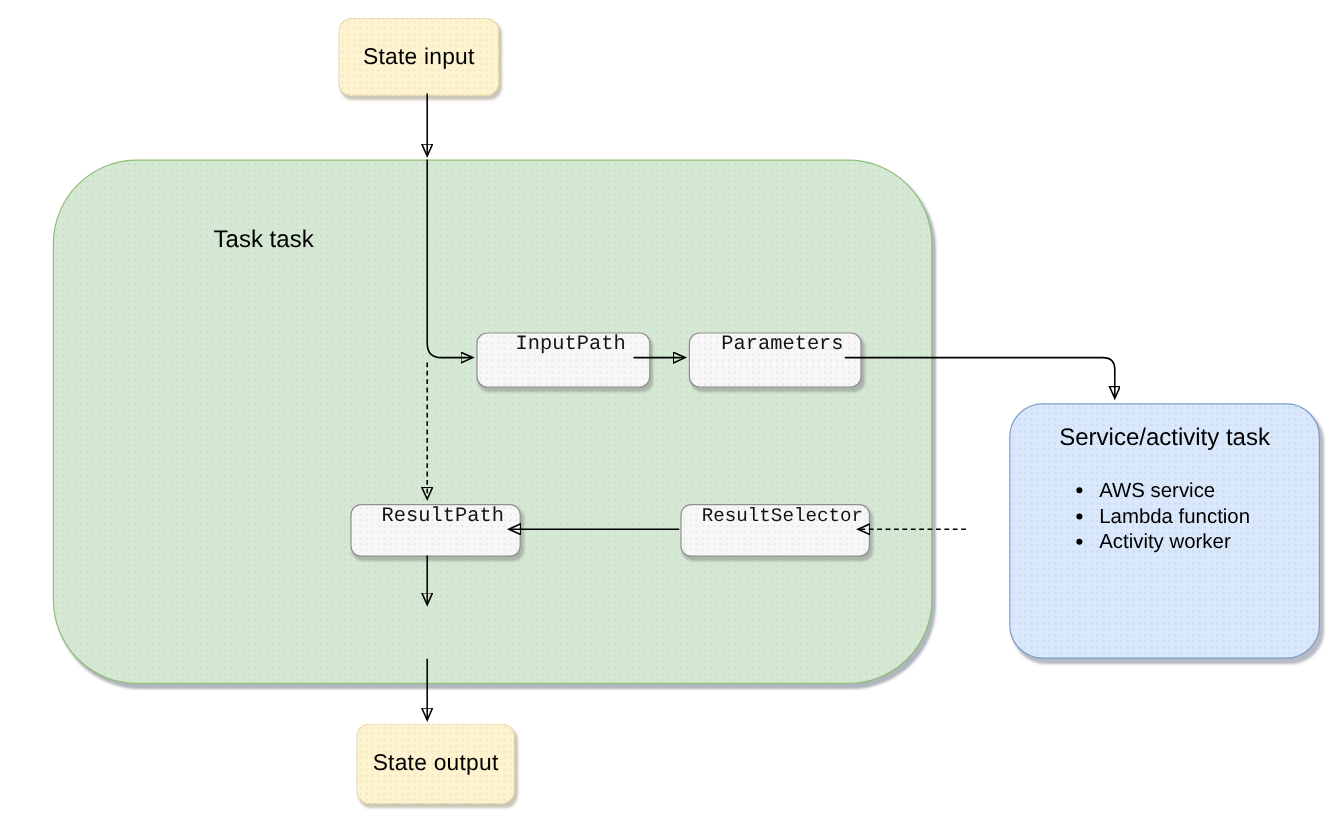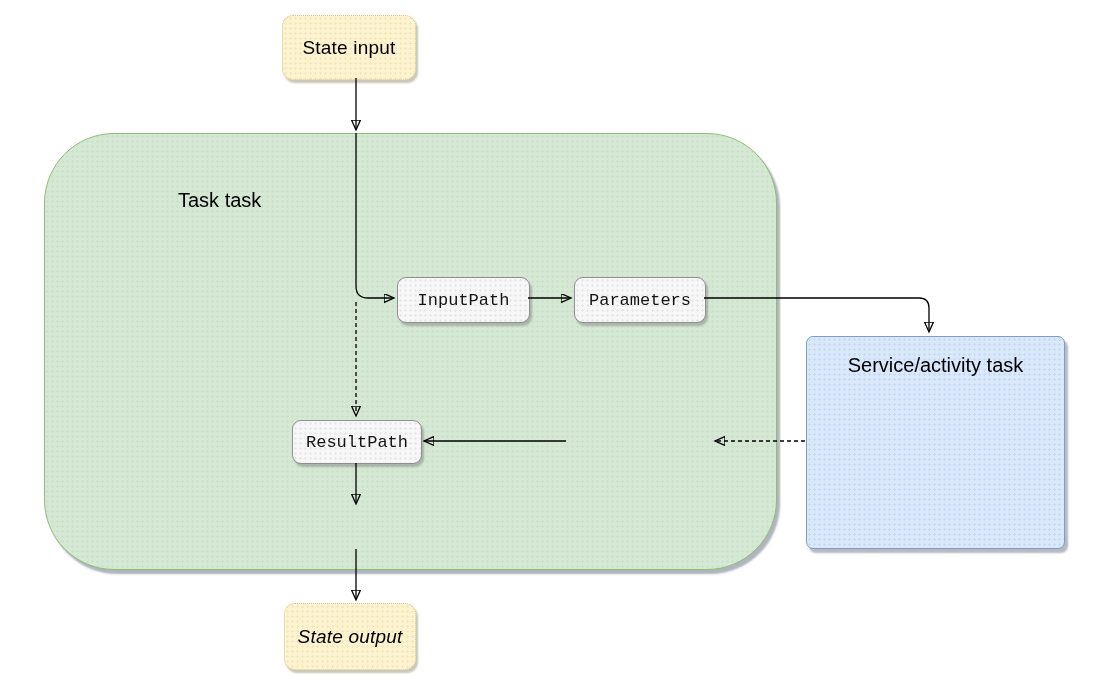--- a/index.html
+++ b/index.html
@@ -16,47 +16,47 @@
     background:#FDF3D1;
     background-image:radial-gradient(rgba(190,160,70,0.14) 1px, transparent 1.2px);
     background-size:5px 5px;
     border:1.4px dotted #D8C48C;
     border-radius:11px;
     box-shadow:2px 3px 2px rgba(150,143,115,0.5);
     display:flex;align-items:center;justify-content:center;
     font-size:19px;color:#000;letter-spacing:0.2px;
   }
   #node-state-input{left:282px;top:15px;width:132px;height:63px;}
-  #node-state-output{left:284px;top:603px;width:130px;height:65px;font-style:italic;}
+  #node-state-output{left:297px;top:603px;width:130px;height:65px;}
 
   
   .panel-green{
     position:absolute;
     left:44px;top:133px;width:731px;height:435px;
     background:#D5E8D4;
     background-image:radial-gradient(rgba(70,120,70,0.07) 1px, transparent 1.2px);
     background-size:5px 5px;
     border:1px solid #8FBE76;
     border-radius:70px;
     box-shadow:3px 4px 2px rgba(110,118,135,0.55);
   }
   .panel-green .panel-label{
     position:absolute;left:133px;top:55px;
     font-size:20px;color:#000;
   }
 
   
   .panel-blue{
     position:absolute;
-    left:806px;top:336px;width:257px;height:211px;
+    left:841px;top:336px;width:257px;height:211px;
     background:#DAE8FC;
     background-image:radial-gradient(rgba(90,120,170,0.13) 1px, transparent 1.2px);
     background-size:5px 5px;
     border:1px solid #7E9CC6;
-    border-radius:7px;
+    border-radius:28px;
     box-shadow:3px 4px 2px rgba(110,118,135,0.5);
     color:#000;
   }
   .panel-blue .panel-title{
     margin-top:17px;text-align:center;
     font-size:20px;
   }
   .panel-blue ul{
     margin:21px 0 0 0;padding:0 0 0 72px;
     font-size:17px;line-height:21.5px;
@@ -66,23 +66,23 @@
 
   
   .code-box{
     position:absolute;
     background:#F7F7F7;
     background-image:radial-gradient(rgba(0,0,0,0.055) 1px, transparent 1.2px);
     background-size:5px 5px;
     border:1px solid #8F8F8F;
     border-radius:9px;
     box-shadow:2px 3px 2px rgba(120,120,120,0.45);
-    display:flex;align-items:center;justify-content:center;
+    display:flex;justify-content:center;
     font-family:"Liberation Mono","DejaVu Sans Mono",monospace;
-    font-size:17px;color:#141414;white-space:nowrap;
+    font-size:17px;color:#141414;white-space:nowrap;padding-left:12px;
   }
   #node-input-path{left:397px;top:277px;width:131px;height:44px;}
   #node-parameters{left:574px;top:277px;width:130px;height:44px;}
   #node-result-path{left:292px;top:420px;width:128px;height:42px;}
   #node-result-selector{left:567px;top:420px;width:144px;height:42px;font-size:16px;}
   #node-output-path{left:292px;top:507px;width:128px;height:42px;}
 
   
   svg.connectors{
     position:absolute;left:0;top:0;width:1110px;height:695px;
@@ -115,24 +115,32 @@
   </div>
 
   <div class="code-box" id="node-result-path">
     <span>ResultPath</span>
   </div>
 
   <div class="code-box" id="node-parameters">
     <span>Parameters</span>
   </div>
 
+  <div class="code-box" id="node-result-selector">
+    <span>ResultSelector</span>
+  </div>
 
 
   <div class="panel-blue">
     <div class="panel-title">Service/activity task</div>
+    <ul>
+      <li>AWS service</li>
+      <li>Lambda function</li>
+      <li>Activity worker</li>
+    </ul>
   </div>
 
   <svg class="connectors" viewBox="0 0 1110 695" xmlns="http://www.w3.org/2000/svg">
     <defs>
       <marker id="arrow" markerUnits="userSpaceOnUse" markerWidth="12" markerHeight="12" refX="9" refY="4.5" orient="auto">
         <path d="M0,0 L10,4.5 L0,9 Z" fill="#000" stroke="none"></path>
       </marker>
     </defs>
 
     <path d="M356,78 L356,129" marker-end="url(#arrow)"></path>

